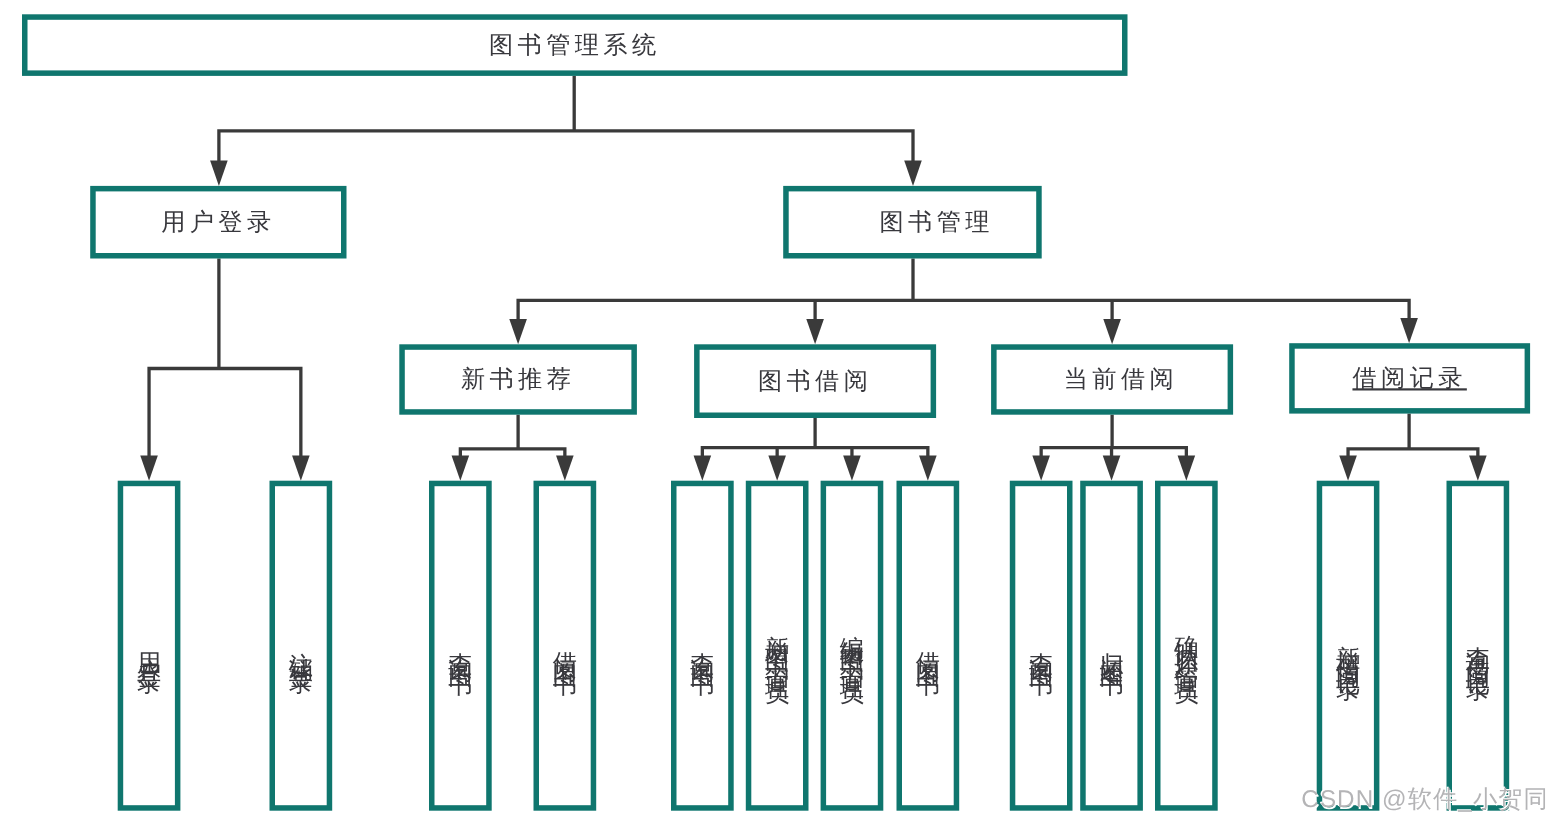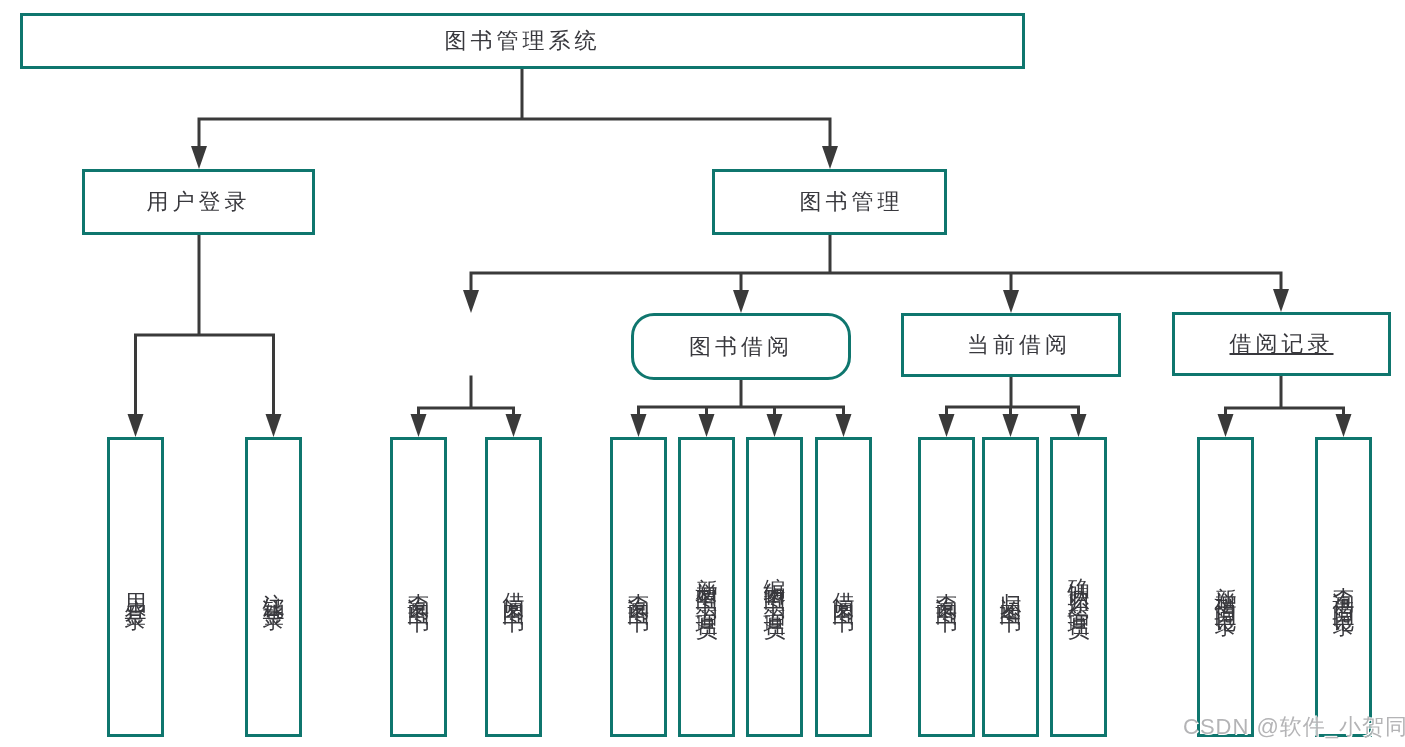--- a/index.html
+++ b/index.html
@@ -13,21 +13,21 @@
   }
   .stage svg.connectors {
     position: absolute;
     left: 0; top: 0;
     width: 1405px; height: 747px;
     z-index: 1;
   }
   .node {
     position: absolute;
     box-sizing: border-box;
-    border: 3px solid #0f766e;
+    border: 5px solid #0f766e;
     background: #ffffff;
     display: flex;
     align-items: center;
     justify-content: center;
     color: #38383d;
     z-index: 2;
   }
   .node .h-label {
     font-size: 22px;
     letter-spacing: 4px;
@@ -110,21 +110,24 @@
     <span class="h-label">图书管理系统</span>
   </div>
 
   <div class="node" style="left:82px; top:169px; width:233px; height:66px;">
     <span class="h-label">用户登录</span>
   </div>
   <div class="node" style="left:712px; top:169px; width:235px; height:66px;padding-left:44px;">
     <span class="h-label">图书管理</span>
   </div>
 
-  <div class="node" style="left:631px; top:313px; width:220px; height:67px;border-radius:23px;">
+  <div class="node" style="left:363px; top:313px; width:216px; height:64px;">
+    <span class="h-label">新书推荐</span>
+  </div>
+  <div class="node" style="left:631px; top:313px; width:220px; height:67px;">
     <span class="h-label">图书借阅</span>
   </div>
   <div class="node" style="left:901px; top:313px; width:220px; height:64px;padding-left:16px;">
     <span class="h-label">当前借阅</span>
   </div>
   <div class="node" style="left:1172px; top:312px; width:219px; height:64px;text-decoration:underline;">
     <span class="h-label">借阅记录</span>
   </div>
 
   <div class="node leaf" style="left:107px; top:437px; width:57px; height:300px;">

